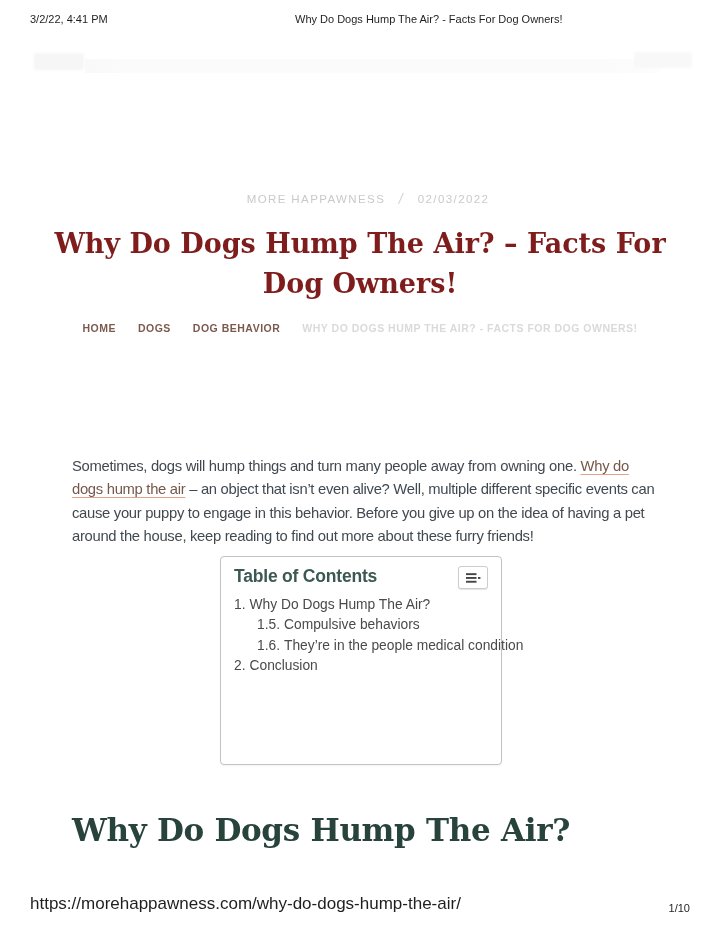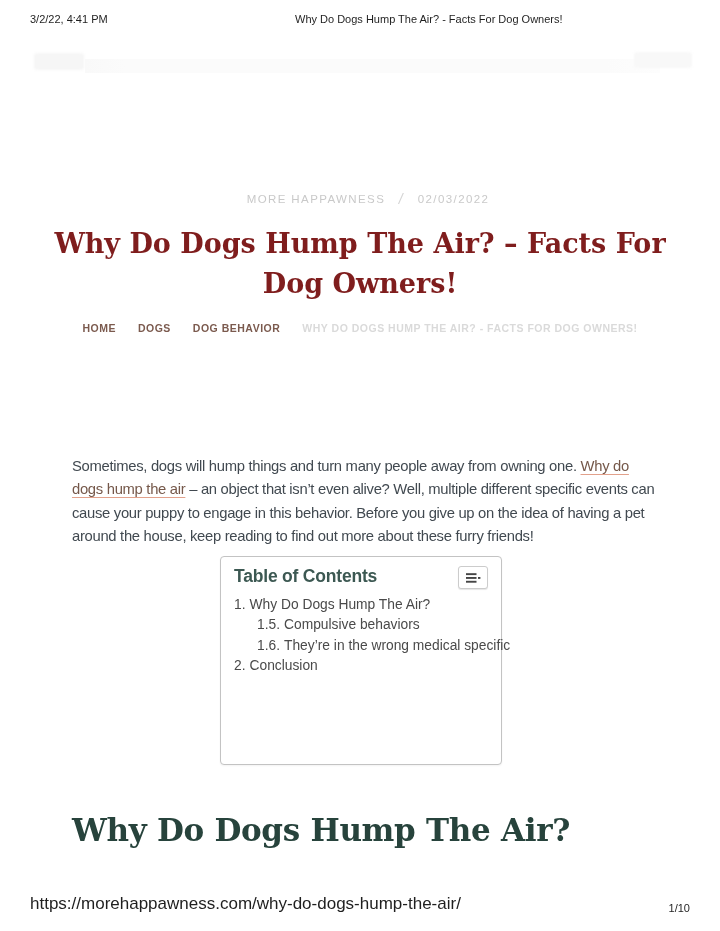--- a/index.html
+++ b/index.html
@@ -115,21 +115,21 @@
       </button>
     </div>
     <div class="toc-list">
       <div class="toc-item l1">
         <span class="num">1.</span><span>Why Do Dogs Hump The Air?</span>
       </div>
       <div class="toc-item l2">
         <span class="num">1.5.</span><span>Compulsive behaviors</span>
       </div>
       <div class="toc-item l2">
-        <span class="num">1.6.</span><span>They’re in the wrong medical specific</span>
+        <span class="num">1.6.</span><span>They’re in the people medical condition</span>
       </div>
       <div class="toc-item l1">
         <span class="num">2.</span><span>Conclusion</span>
       </div>
     </div>
   </div>
 
   <h2 class="section-heading" style="margin:0;">Why Do Dogs Hump The Air?</h2>
 
   <div class="pf-url">https://morehappawness.com/why-do-dogs-hump-the-air/</div>

